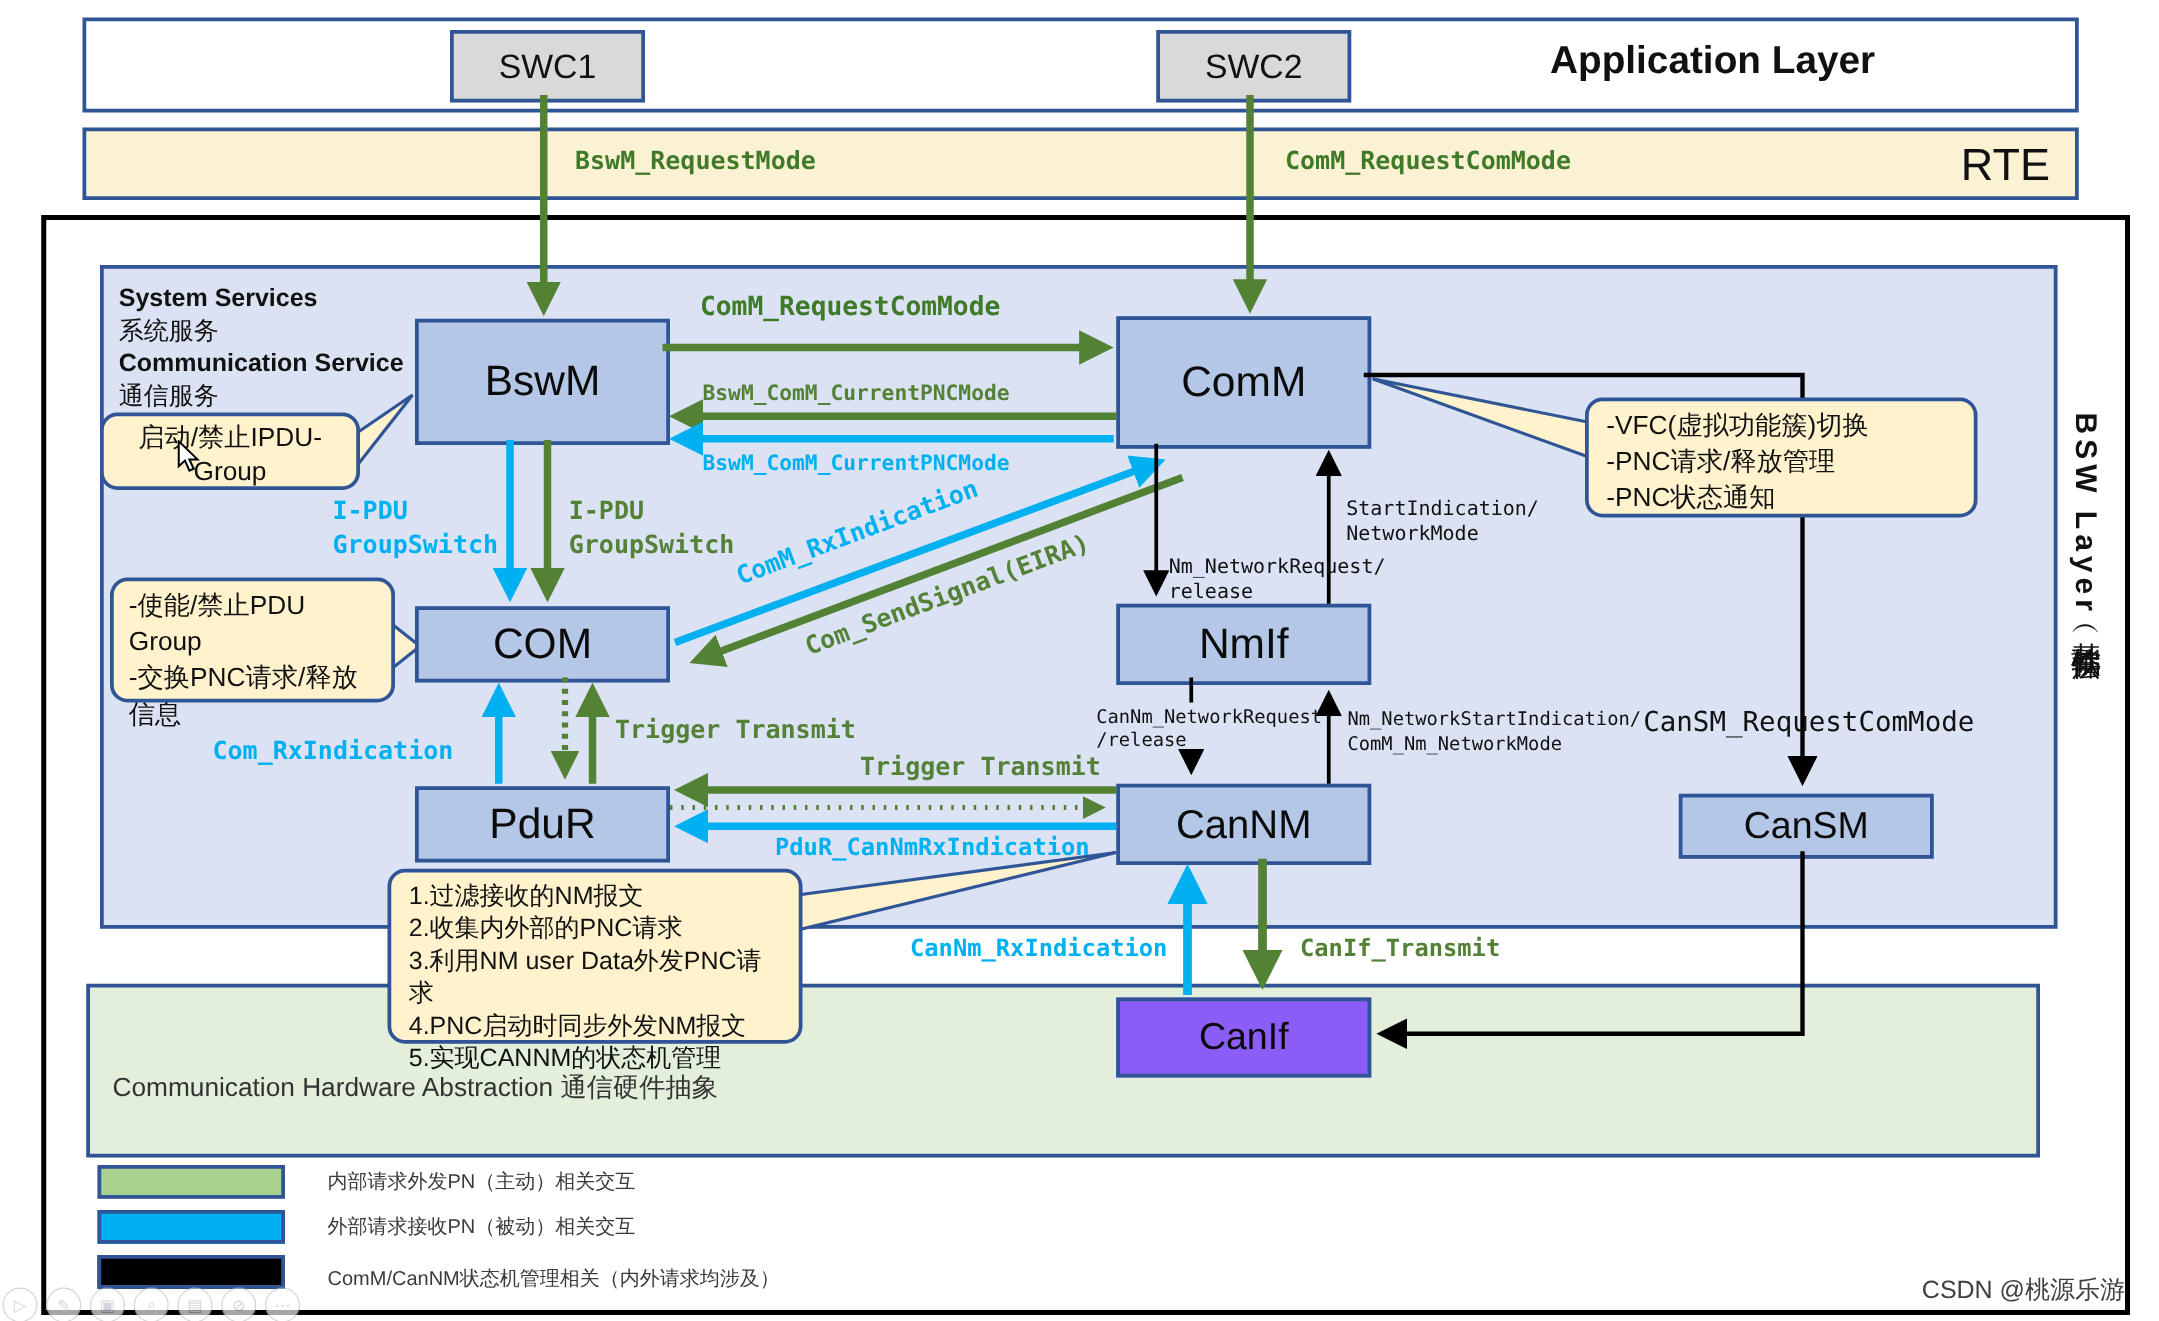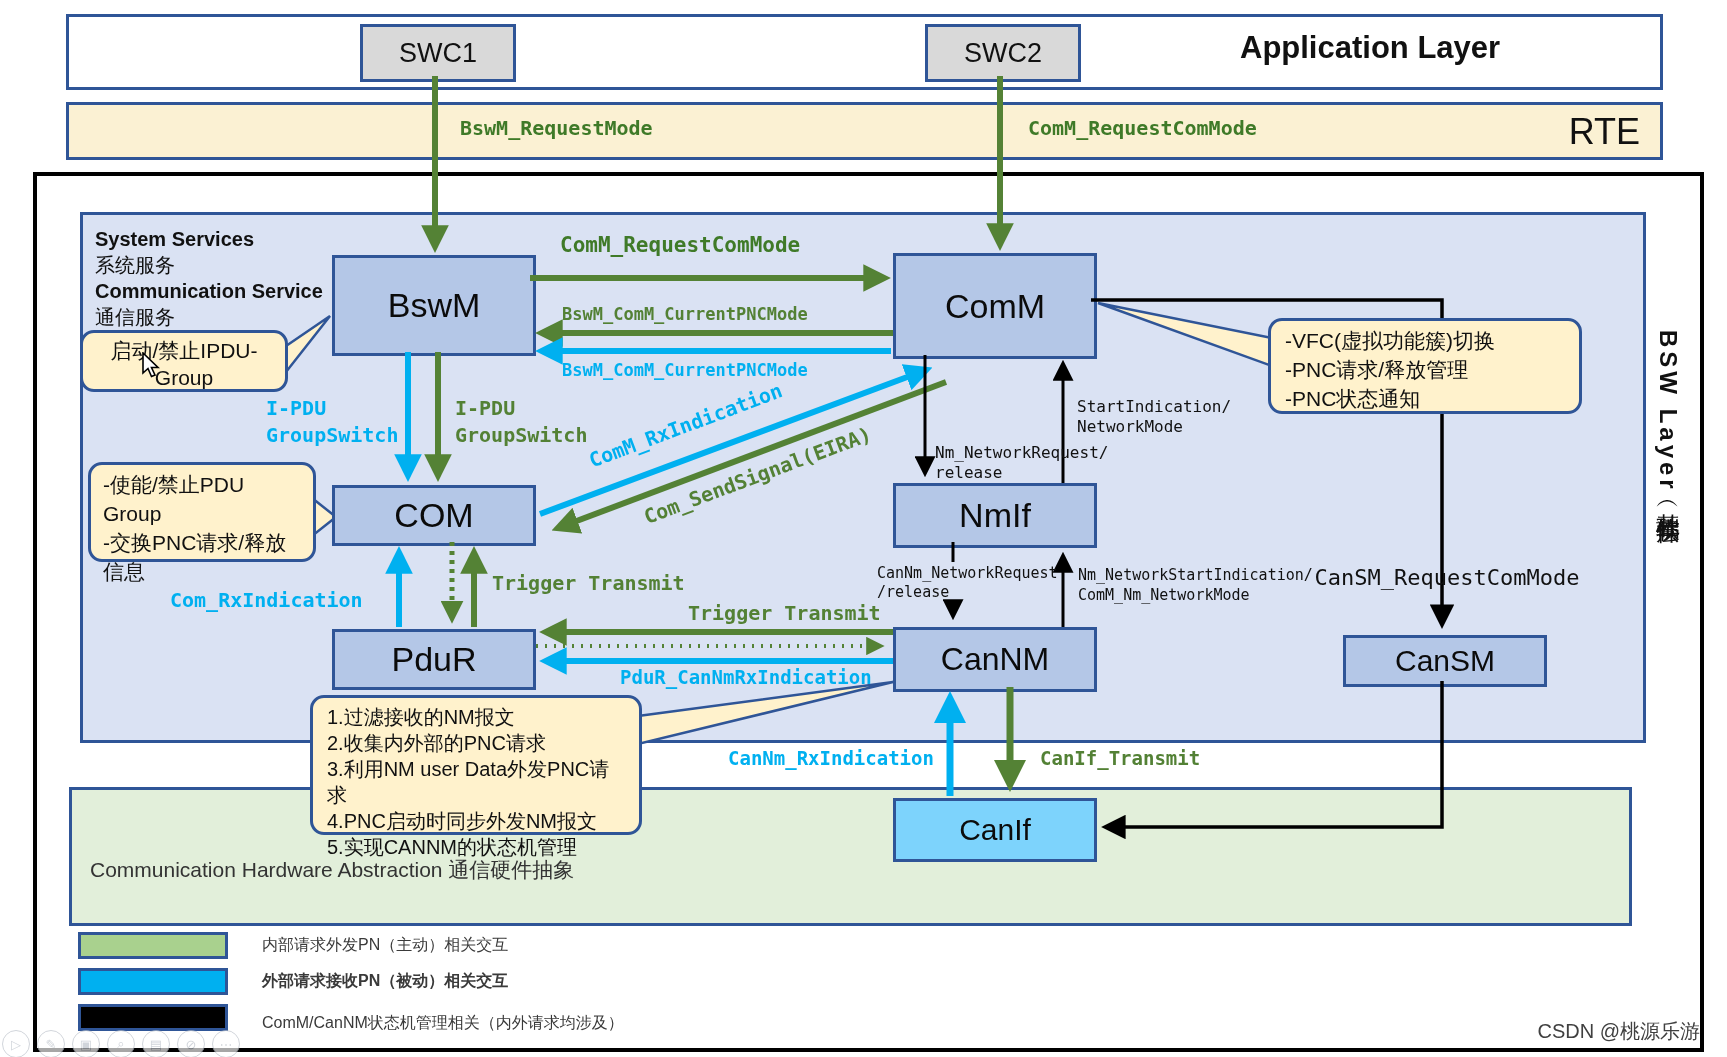--- a/index.html
+++ b/index.html
@@ -9,21 +9,21 @@
   
   .app-box{left:66px;top:14px;width:1591px;height:70px;background:#fff;border:3px solid #2F5597;z-index:1;}
   .rte-bar{left:66px;top:102px;width:1591px;height:52px;background:#FBF1D3;border:3px solid #2F5597;z-index:1;}
   .outer-box{left:33px;top:172px;width:1663px;height:872px;background:#fff;border:4px solid #000;z-index:1;}
   .inner-blue{left:80px;top:212px;width:1560px;height:525px;background:#DAE2F3;border:3px solid #2F5597;z-index:2;}
   .green-band{left:69px;top:787px;width:1557px;height:133px;background:#E2EFDA;border:3px solid #2F5597;z-index:2;}
   
   .box{background:#B4C7E7;border:3px solid #2F5597;display:flex;align-items:center;justify-content:center;
        font-size:34px;color:#0b0b0b;z-index:4;}
   .box.small{font-size:30px;}
-  .box.green{background:#7dd3fc;}
+  .box.green{background:#8b5cf6;}
   
   .swc{background:#D9D9D9;border:3px solid #2F5597;display:flex;align-items:center;justify-content:center;
        font-size:27px;z-index:4;}
   .app-title{left:1240px;top:30px;width:400px;text-align:left;font-size:31px;font-weight:bold;z-index:4;}
   .rte-label{left:1540px;top:111px;width:100px;text-align:right;font-size:36px;z-index:4;}
   .rte-call{top:116px;font-family:"DejaVu Sans Mono",monospace;font-weight:bold;font-size:20px;color:#3F7A28;z-index:4;}
   
   .services{left:95px;top:226px;font-size:20px;line-height:26px;z-index:4;}
   .services .b{font-weight:bold;}
   .band-text{left:90px;top:856px;font-size:21px;color:#333;z-index:4;}
@@ -221,21 +221,21 @@
 
   <text x="728" y="765" font-size="19" font-weight="bold" fill="#00B0F0">CanNm_RxIndication</text>
   <text x="1040" y="765" font-size="19" font-weight="bold" fill="#538135">CanIf_Transmit</text>
 
   <text x="1447" y="585" text-anchor="middle" font-size="22" fill="#111" font-family="Liberation Sans, sans-serif">CanSM_RequestComMode</text>
 </svg>
 
 <div class="abs swatch" style="top:932px;background:#A9D18E;"></div>
 <div class="abs leg-label" style="top:935px;">内部请求外发PN（主动）相关交互</div>
 <div class="abs swatch" style="top:968px;background:#00B0F0;"></div>
-<div class="abs leg-label" style="top:971px;font-weight:bold;">外部请求接收PN（被动）相关交互</div>
+<div class="abs leg-label" style="top:971px;">外部请求接收PN（被动）相关交互</div>
 <div class="abs swatch" style="top:1004px;background:#000000;"></div>
 <div class="abs leg-label" style="top:1013px;">ComM/CanNM状态机管理相关（内外请求均涉及）</div>
 
 <div class="abs watermark">CSDN @桃源乐游</div>
 
 <div class="abs ghost" style="left:2px;top:1030px;">▷</div>
 <div class="abs ghost" style="left:37px;top:1030px;">✎</div>
 <div class="abs ghost" style="left:72px;top:1030px;">▣</div>
 <div class="abs ghost" style="left:107px;top:1030px;">⌕</div>
 <div class="abs ghost" style="left:142px;top:1030px;">▤</div>

